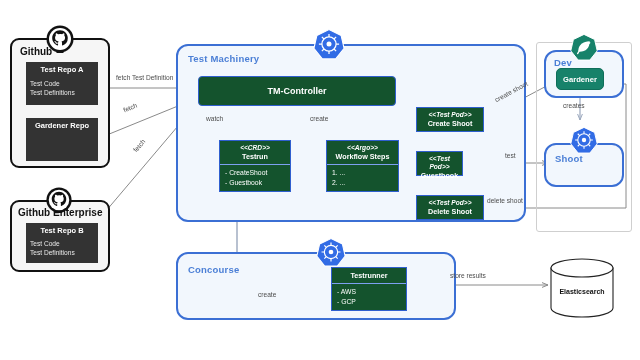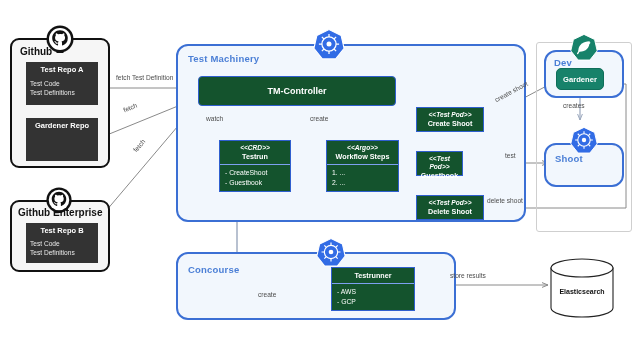--- a/index.html
+++ b/index.html
@@ -198,21 +198,21 @@
       <g fill="none" stroke="#ffffff" stroke-width="1.25">
         <circle cx="16" cy="16" r="7.1"></circle>
         <circle cx="16" cy="16" r="2.5" fill="#ffffff" stroke="none"></circle>
         <path d="M16 8.9 V5.9 M16 23.1 V26.1 M8.9 16 H5.9 M23.1 16 H26.1
                  M10.98 10.98 L8.86 8.86 M21.02 21.02 L23.14 23.14
                  M21.02 10.98 L23.14 8.86 M10.98 21.02 L8.86 23.14"></path>
       </g>
     </svg>
   </div>
 
-  <div class="abs bluebox" style="left:331px;top:267px;width:84px;height:44px;">
+  <div class="abs bluebox" style="left:331px;top:267px;width:76px;height:44px;">
     <div class="bluehdr" style="padding:3px 2px;">Testrunner</div>
     <div class="bluedivider"></div>
     <div class="bluebody">
       <div>- AWS</div>
       <div>- GCP</div>
     </div>
   </div>
 
   <div class="abs" style="left:536px;top:42px;width:96px;height:190px;
        border:1px solid #cfcfcf;border-radius:3px;background:transparent;"></div>

